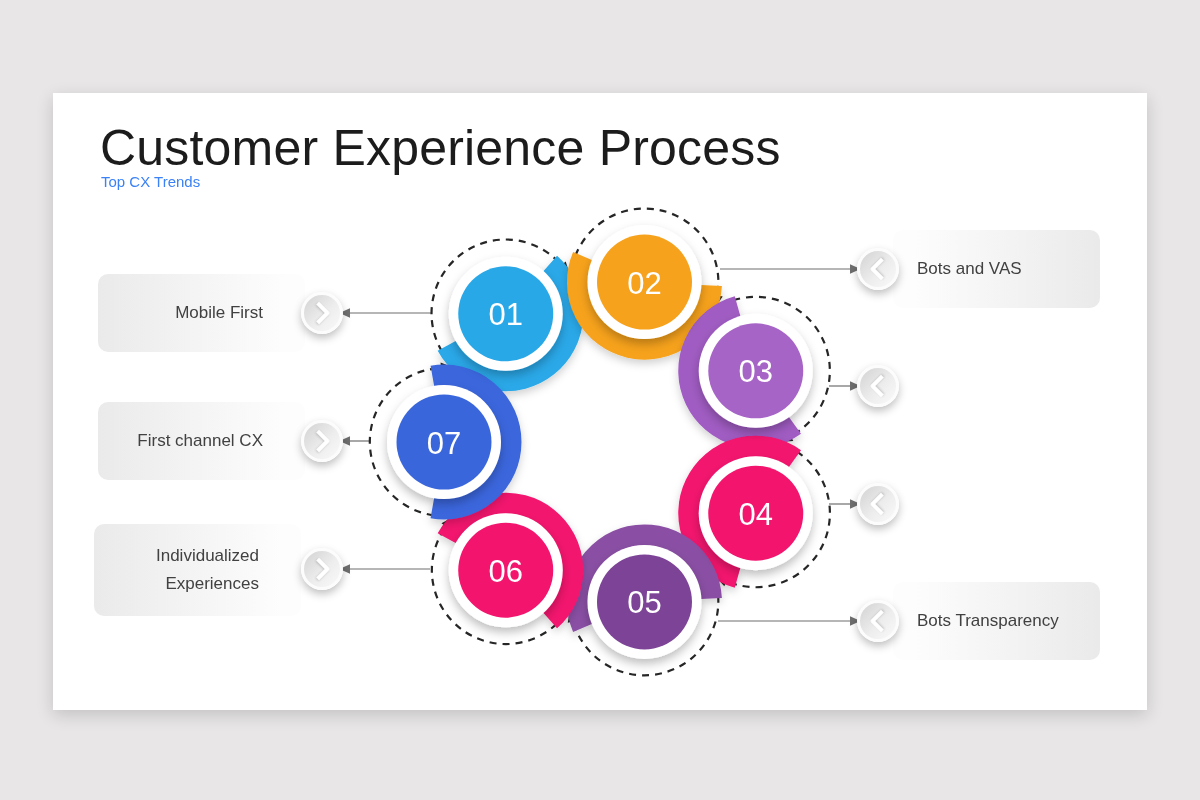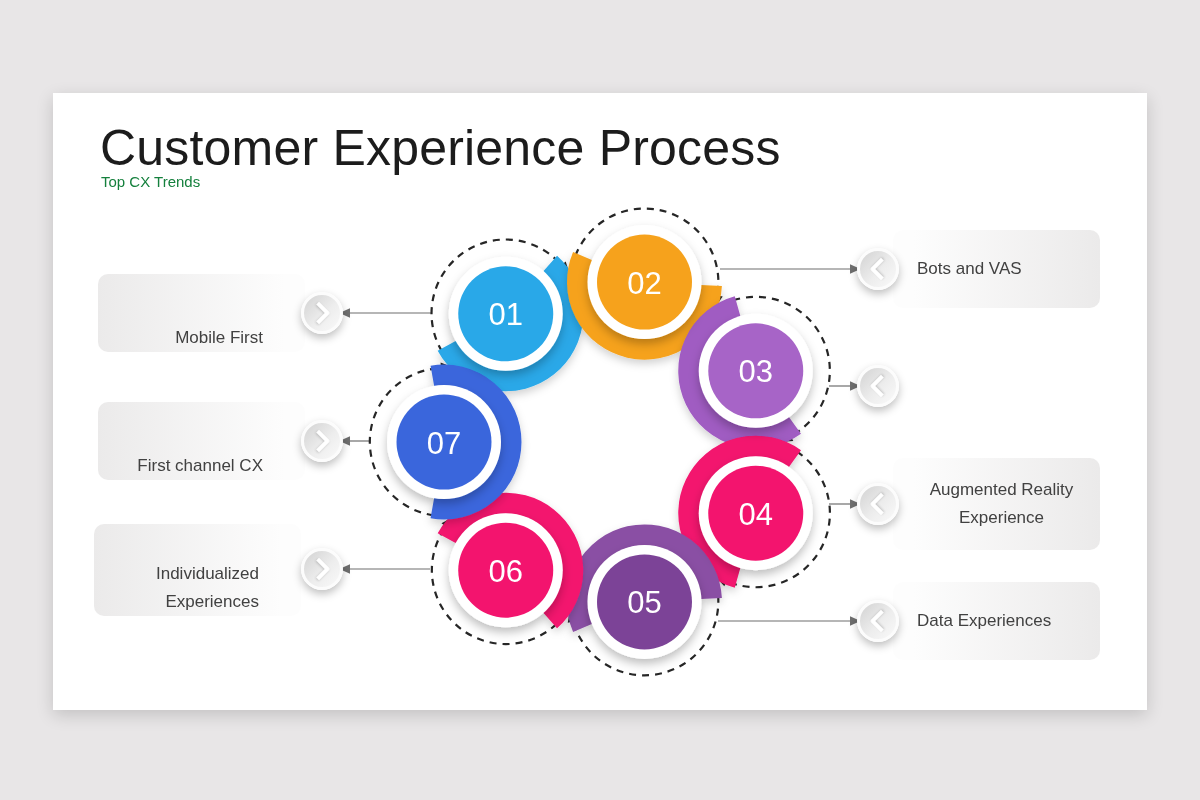--- a/index.html
+++ b/index.html
@@ -17,37 +17,36 @@
     background:#FFFFFF;
     box-shadow:0 5px 16px rgba(0,0,0,.16);
   }
   .title{
     position:absolute;left:47px;top:24px;
     font-size:50px;font-weight:500;color:#1C1C1C;letter-spacing:.2px;
     line-height:1.25;
   }
   .subtitle{
     position:absolute;left:48px;top:80px;
-    font-size:15px;font-weight:500;color:#15803d;
+    font-size:15px;font-weight:500;color:#3b82f6;
   }
   .co{
     position:absolute;border-radius:10px;box-sizing:border-box;
     display:flex;align-items:center;
     font-size:17px;color:#414141;line-height:28px;
     z-index:1;
   }
   .co.l{
     background:linear-gradient(to right,#EBEAEA 0%,#FDFDFD 90%);
     justify-content:flex-end;text-align:right;
     padding:0 42px 0 24px;
-    align-items:flex-end;
   }
   .co.r{
     background:linear-gradient(to left,#EBEAEA 0%,#FDFDFD 90%);
-    justify-content:flex-start;text-align:center;
+    justify-content:flex-start;text-align:left;
     padding:0 14px 0 24px;
   }
   .co-l0{left:45px;top:181px;width:207px;height:78px;}
   .co-l1{left:45px;top:309px;width:207px;height:78px;}
   .co-l2{left:41px;top:431px;width:207px;height:92px;}
   .co-r0{left:840px;top:137px;width:207px;height:78px;}
   .co-r1{left:840px;top:247px;width:207px;height:92px;}
   .co-r2{left:840px;top:365px;width:207px;height:92px;}
   .co-r3{left:840px;top:489px;width:207px;height:78px;}
 
@@ -95,25 +94,22 @@
     <div class="co l co-l1">
       <span>First channel CX</span>
     </div>
     <div class="co l co-l2">
       <span>Individualized Experiences</span>
     </div>
 
     <div class="co r co-r0">
       <span>Bots and VAS</span>
     </div>
-    <div class="co r co-r2">
-      <span>Augmented Reality Experience</span>
-    </div>
     <div class="co r co-r3">
-      <span>Data Experiences</span>
+      <span>Bots Transparency</span>
     </div>
 
     <div class="btn btn-l0">
         <span class="chev right"></span>
       </div>
     <div class="btn btn-l1">
         <span class="chev right"></span>
       </div>
     <div class="btn btn-l2">
         <span class="chev right"></span>

